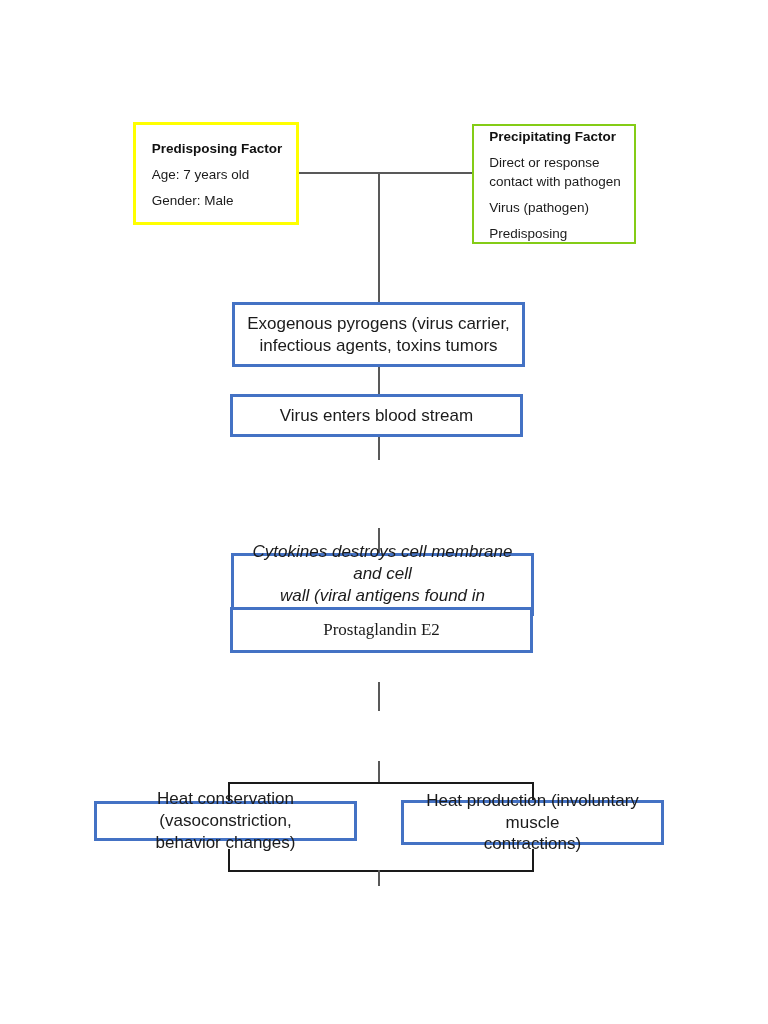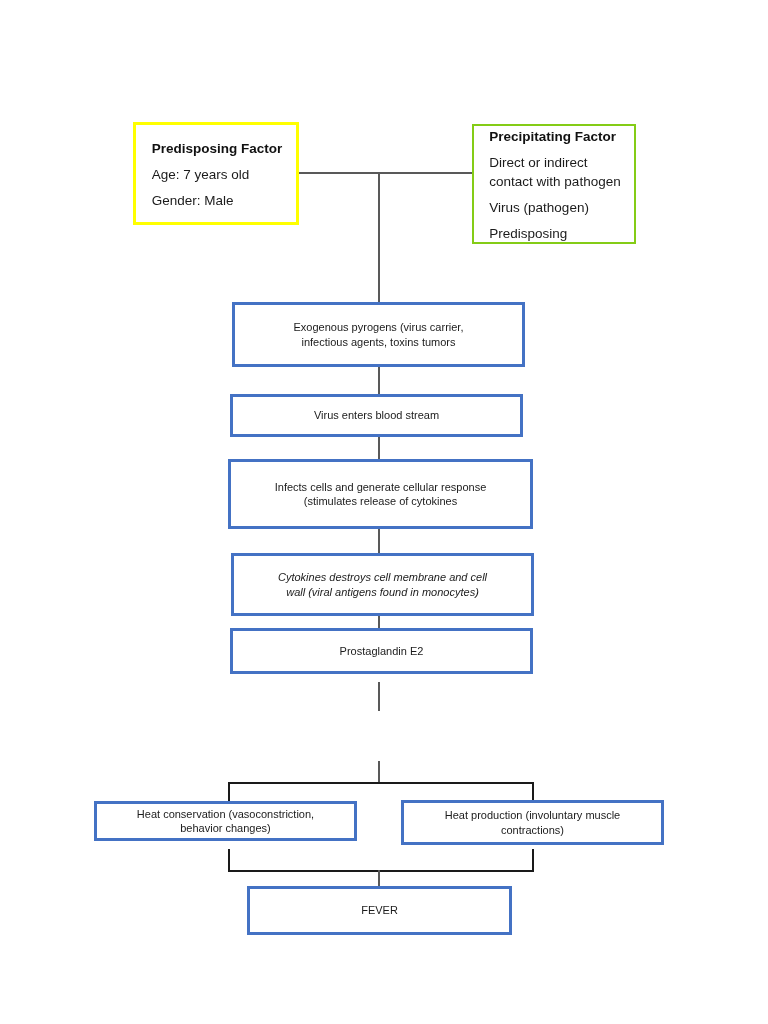--- a/index.html
+++ b/index.html
@@ -62,21 +62,21 @@
   .predisposing {
     border: 3px solid #FFFF00;
   }
   .precipitating {
     border: 2px solid #84cc16;
   }
 
   
   .process {
     border: 3px solid #4472C4;
-    font-size: 11px;
+    font-size: 17px;
   }
 
   
   .conn {
     position: absolute;
     background: #595959;
     z-index: 1;
   }
   .conn-v { width: 2px; }
   .conn-h { height: 2px; }
@@ -102,21 +102,21 @@
     <div class="factor">
       <div class="factor-title">Predisposing Factor</div>
       <div class="factor-line">Age: 7 years old</div>
       <div class="factor-line">Gender: Male</div>
     </div>
   </div>
 
   <div class="node precipitating" style="left:472px; top:124px; width:164px; height:120px;">
     <div class="factor">
       <div class="factor-title">Precipitating Factor</div>
-      <div class="factor-line">Direct or indirect
+      <div class="factor-line">Direct or response
 contact with pathogen</div>
       <div class="factor-line">Virus (pathogen)</div>
       <div class="factor-line">Predisposing</div>
     </div>
   </div>
 
   <div class="conn conn-v" style="left:378px; top:366px; height:30px;"></div>
   <div class="conn conn-v" style="left:378px; top:435px; height:25px;"></div>
   <div class="conn conn-v" style="left:378px; top:528px; height:26px;"></div>
   <div class="conn conn-v" style="left:378px; top:615px; height:23px;"></div>
@@ -134,42 +134,35 @@
 
   <div class="node process" style="left:232px; top:302px; width:293px; height:65px;">
     <span class="node-text">Exogenous pyrogens (virus carrier,
 infectious agents, toxins tumors</span>
   </div>
 
   <div class="node process" style="left:230px; top:394px; width:293px; height:43px;">
     <span class="node-text">Virus enters blood stream</span>
   </div>
 
-  <div class="node process" style="left:228px; top:459px; width:305px; height:70px;">
-    <span class="node-text">Infects cells and generate cellular response
-(stimulates release of cytokines</span>
-  </div>
 
   <div class="node process" style="left:231px; top:553px; width:303px; height:63px;font-style:italic;">
     <span class="node-text">Cytokines destroys cell membrane and cell
 wall (viral antigens found in monocytes)</span>
   </div>
 
-  <div class="node process" style="left:230px; top:628px; width:303px; height:46px;">
+  <div class="node process" style="left:230px; top:607px; width:303px; height:46px;font-family:Liberation Serif, serif;">
     <span class="node-text">Prostaglandin E2</span>
   </div>
 
 
   <div class="node process" style="left:94px; top:801px; width:263px; height:40px;">
     <span class="node-text">Heat conservation (vasoconstriction,
 behavior changes)</span>
   </div>
 
   <div class="node process" style="left:401px; top:800px; width:263px; height:45px;">
     <span class="node-text">Heat production (involuntary muscle
 contractions)</span>
   </div>
 
-  <div class="node process" style="left:247px; top:886px; width:265px; height:49px;">
-    <span class="node-text">FEVER</span>
-  </div>
 
 </div>
 
 </body></html>

